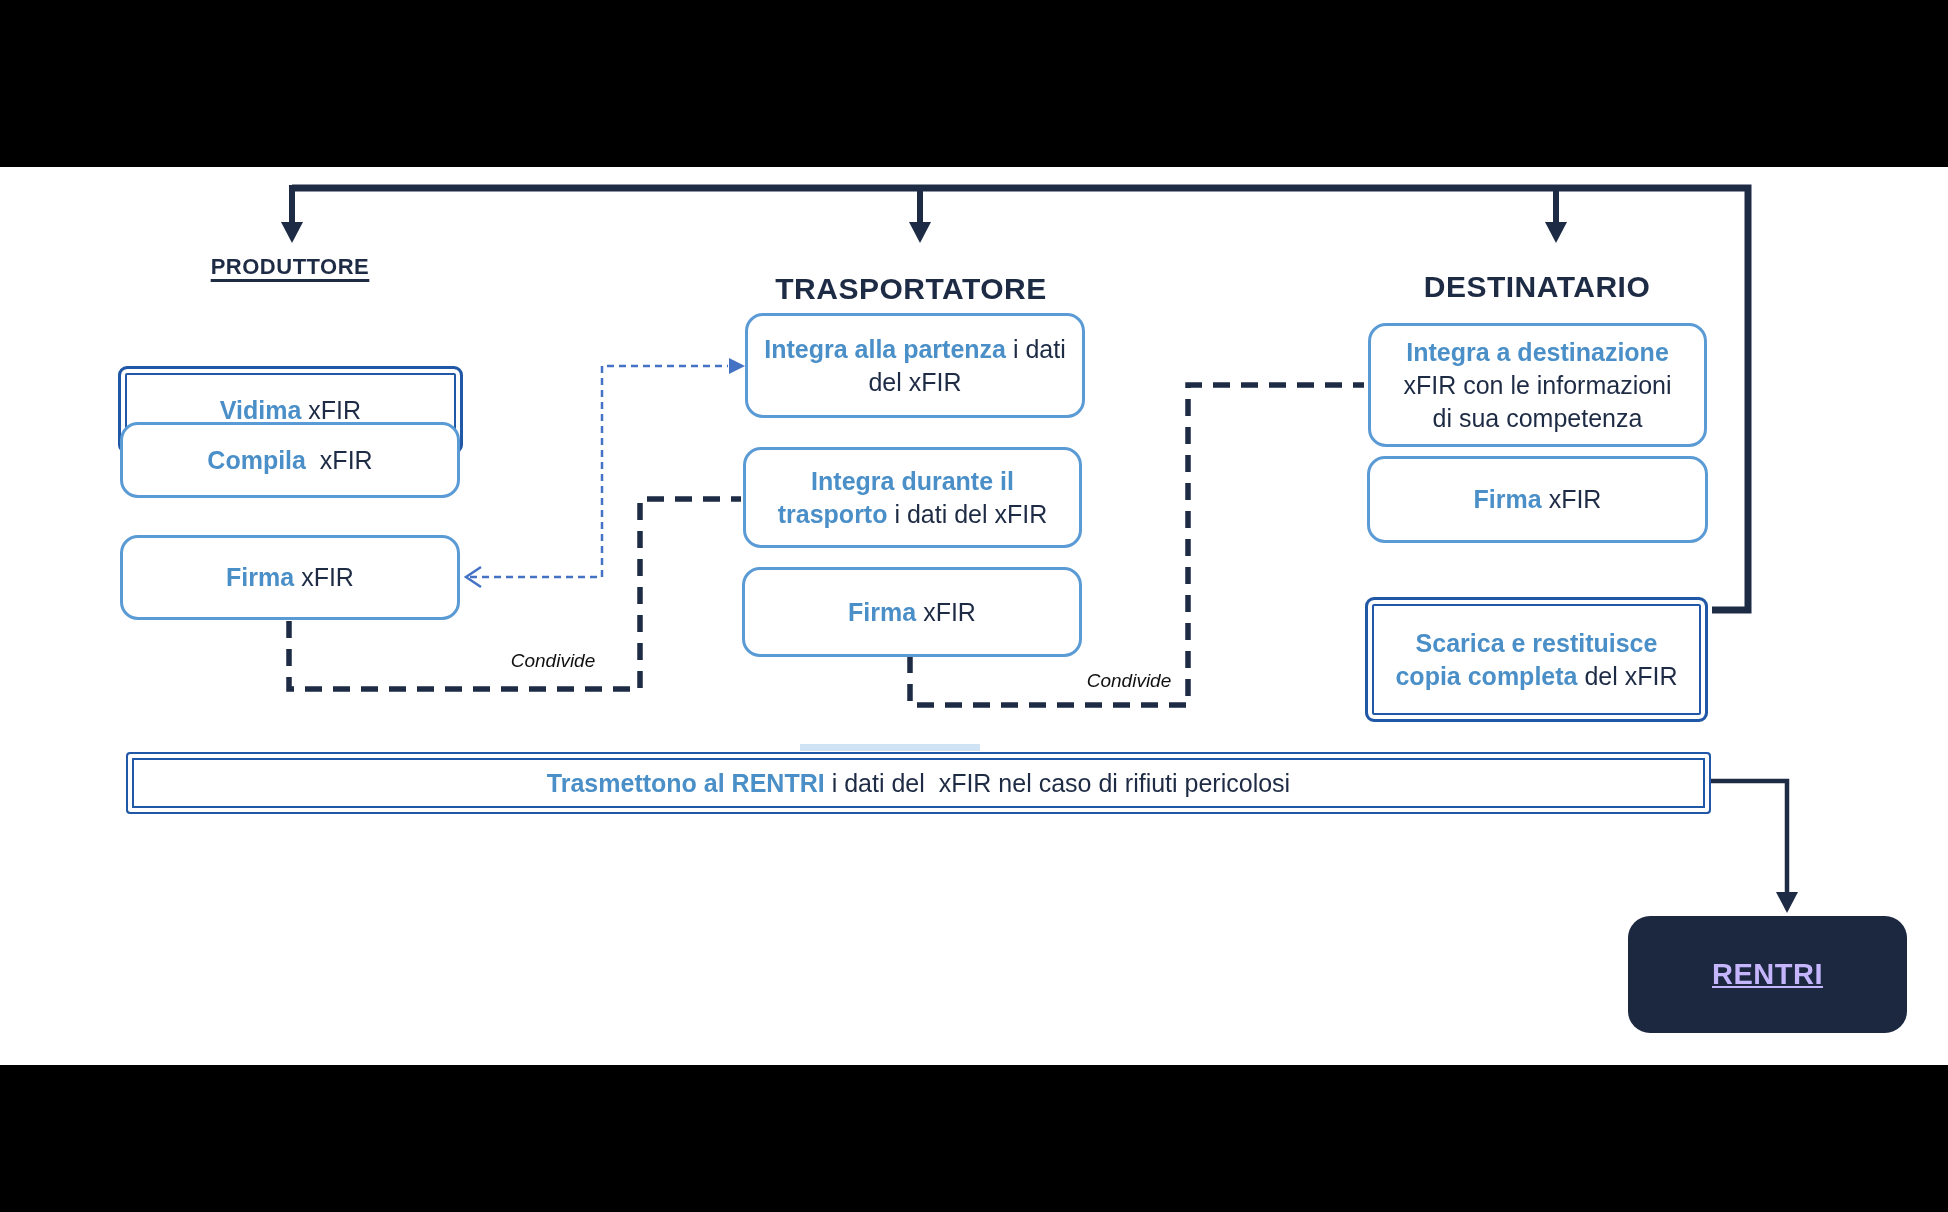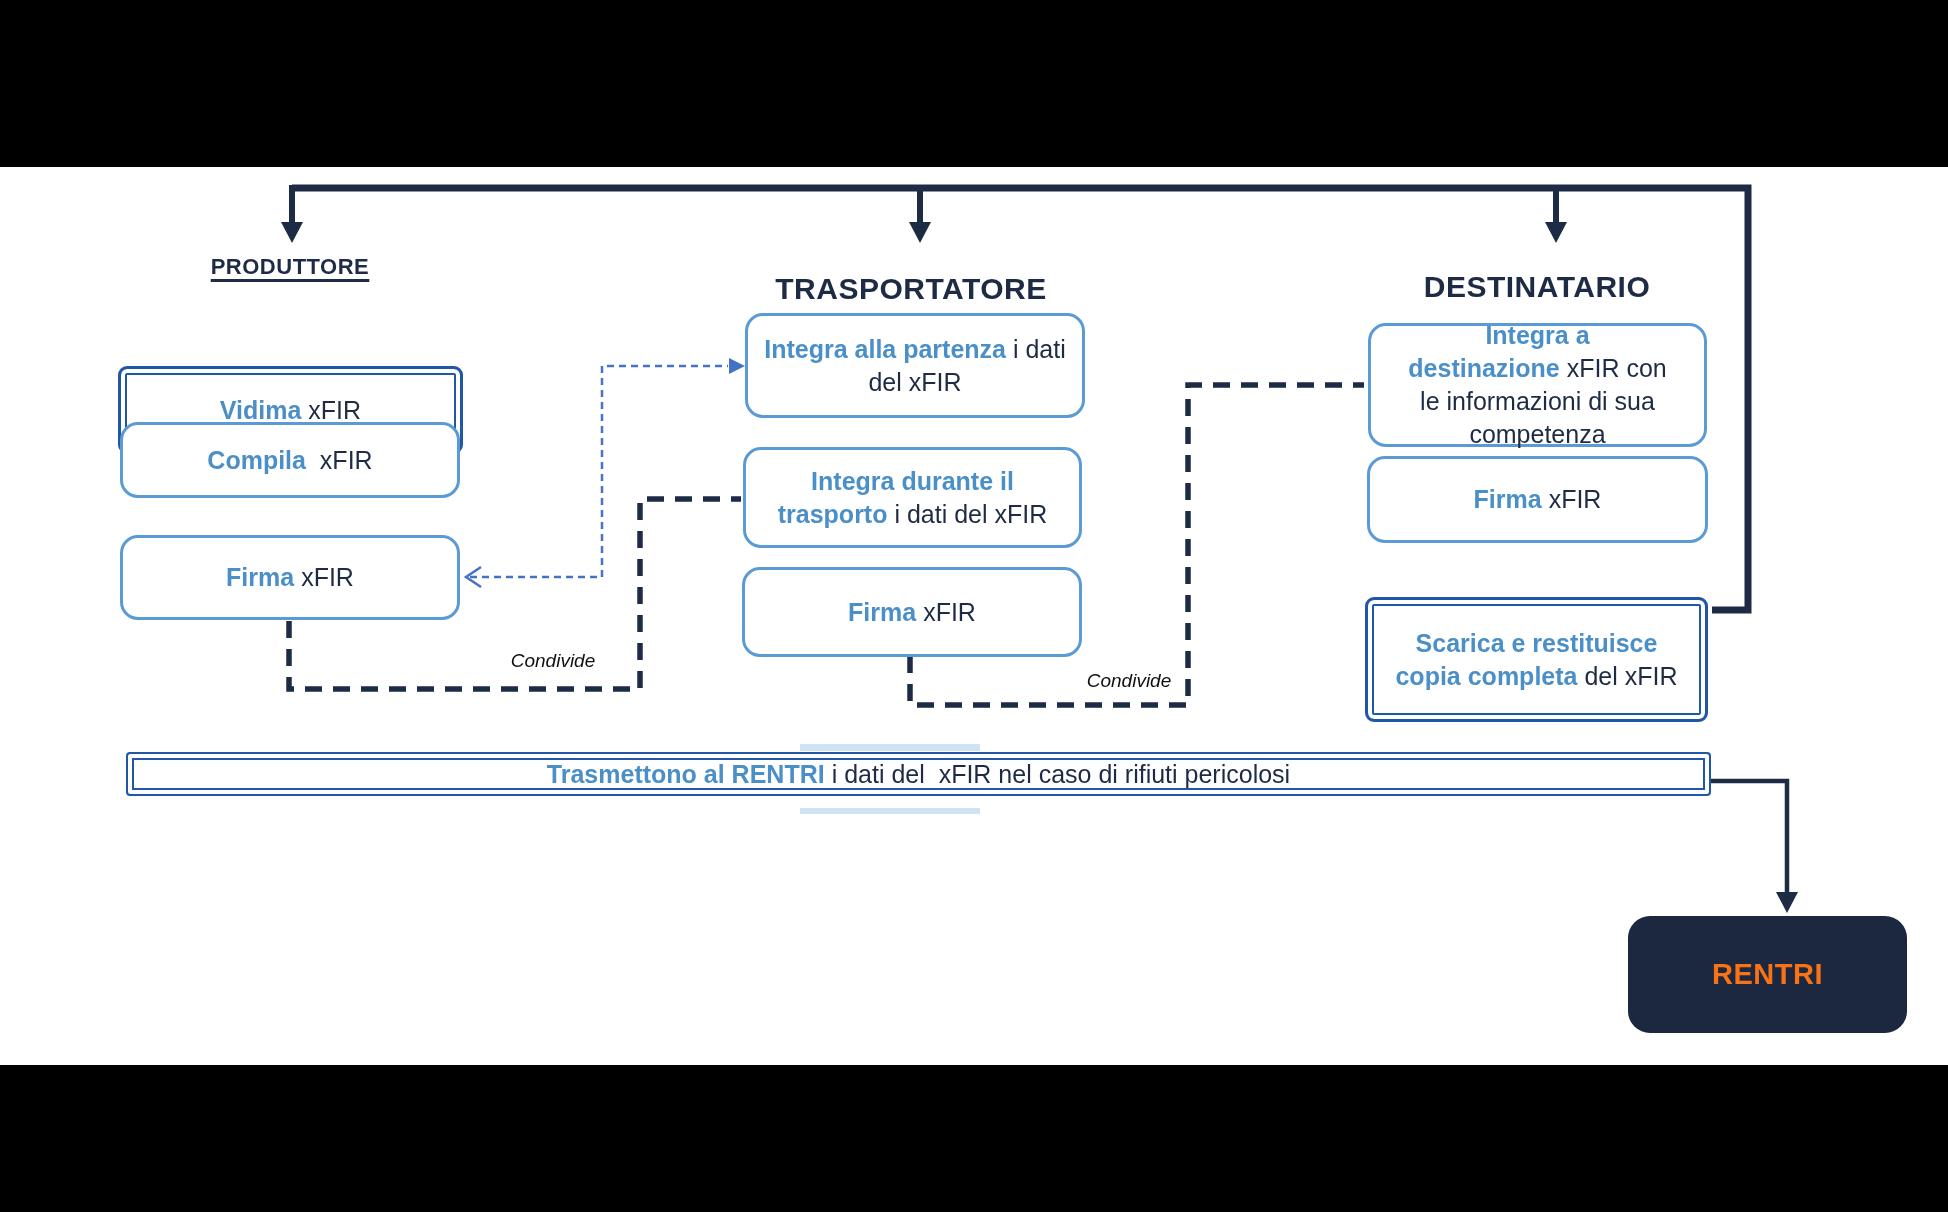--- a/index.html
+++ b/index.html
@@ -46,24 +46,24 @@
     border:2px solid #2057a7;border-radius:4px;
     box-shadow:inset 0 0 0 4px #ffffff, inset 0 0 0 6px #2057a7;
     font-size:25px;
   }
   .condivide{
     position:absolute;z-index:2;width:140px;text-align:center;
     font-style:italic;font-size:19px;color:#101010;
   }
   .rentri{
     position:absolute;z-index:2;
-    background:#1b2840;color:#f97316;
+    background:#1b2840;color:#c4b5fd;
     border-radius:22px;
     display:flex;align-items:center;justify-content:center;
-    font-weight:700;font-size:29px;letter-spacing:.5px;
+    font-weight:700;font-size:29px;letter-spacing:.5px;text-decoration:underline;
   }
   .glowstrip{position:absolute;z-index:1;background:#cfe3f5;}
 </style>
 </head>
 <body>
 
 <div class="whiteboard"></div>
 
 <svg class="connectors" viewBox="0 0 1948 1212" xmlns="http://www.w3.org/2000/svg">
 
@@ -114,36 +114,36 @@
 <div class="fbox light" style="left:745px;top:313px;width:340px;height:105px;">
   <div><span class="hl">Integra alla partenza</span> <span>i dati del xFIR</span></div>
 </div>
 <div class="fbox light" style="left:743px;top:447px;width:339px;height:101px;">
   <div><span class="hl">Integra durante il trasporto</span> <span>i dati del xFIR</span></div>
 </div>
 <div class="fbox light" style="left:742px;top:567px;width:340px;height:90px;">
   <div><span class="hl">Firma</span> <span>xFIR</span></div>
 </div>
 
-<div class="fbox light" style="left:1368px;top:323px;width:339px;height:124px;padding:4px 36px;">
+<div class="fbox light" style="left:1368px;top:323px;width:339px;height:124px;padding:4px 20px;">
   <div><span class="hl">Integra a destinazione</span> <span>xFIR con le informazioni di sua competenza</span></div>
 </div>
 <div class="fbox light" style="left:1367px;top:456px;width:341px;height:87px;">
   <div><span class="hl">Firma</span> <span>xFIR</span></div>
 </div>
 <div class="fbox double" style="left:1365px;top:553px;width:343px;height:125px;padding:12px 18px;">
   <div><span class="hl">Scarica e restituisce copia completa</span> <span>del xFIR</span></div>
 </div>
 
 <div class="condivide" style="left:483px;top:650px;">
   <span>Condivide</span>
 </div>
 <div class="condivide" style="left:1059px;top:670px;">
   <span>Condivide</span>
 </div>
 
-<div class="fbox wide" style="left:126px;top:752px;width:1585px;height:44px;z-index:2;text-align:right;">
+<div class="fbox wide" style="left:126px;top:752px;width:1585px;height:62px;z-index:2;text-align:right;">
   <div><span class="hl">Trasmettono al RENTRI</span> <span>i dati del  xFIR nel caso di rifiuti pericolosi</span></div>
 </div>
 
 <div class="rentri" style="left:1628px;top:916px;width:279px;height:117px;">
   <span>RENTRI</span>
 </div>
 
 </body></html>

